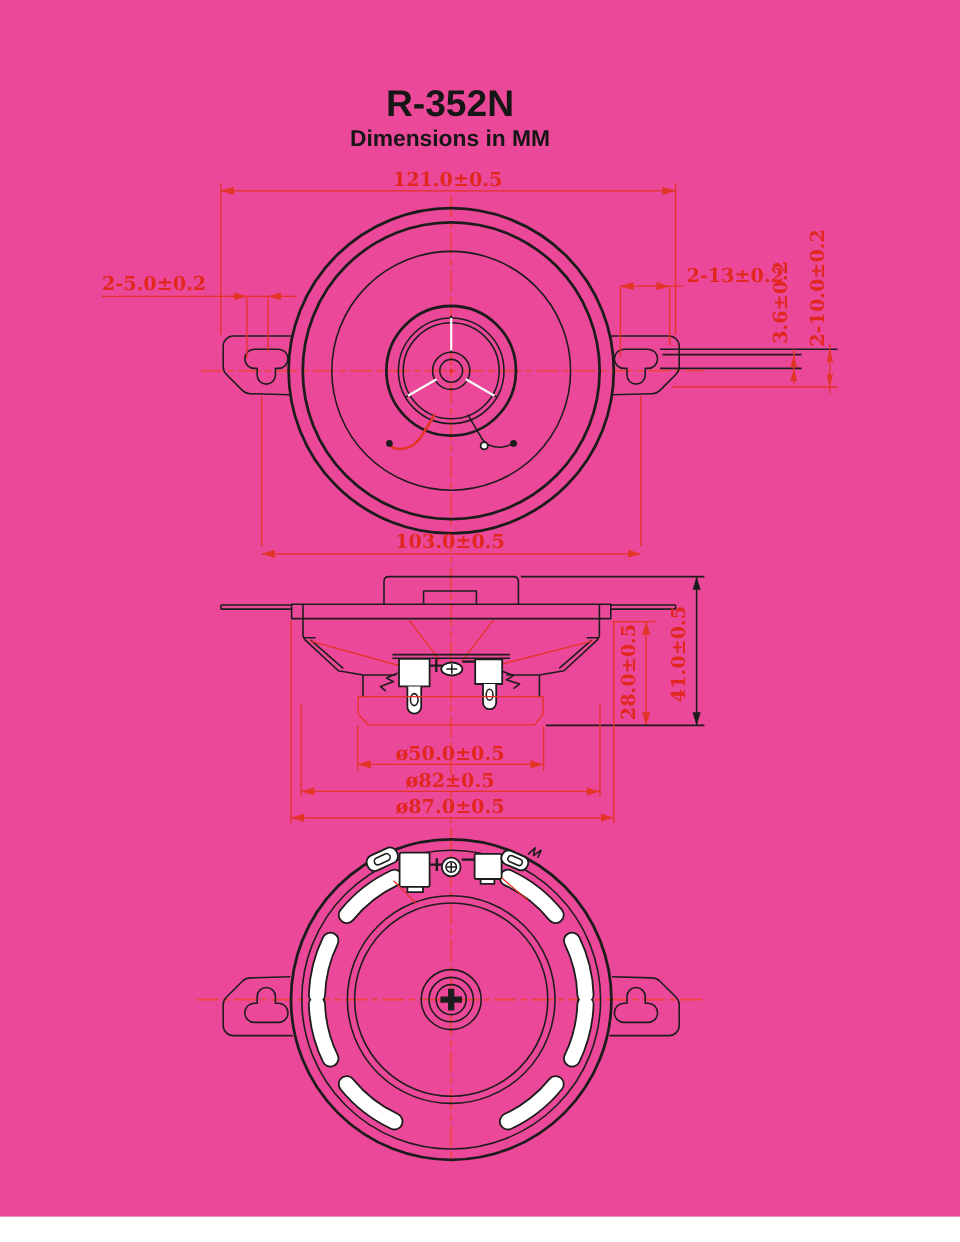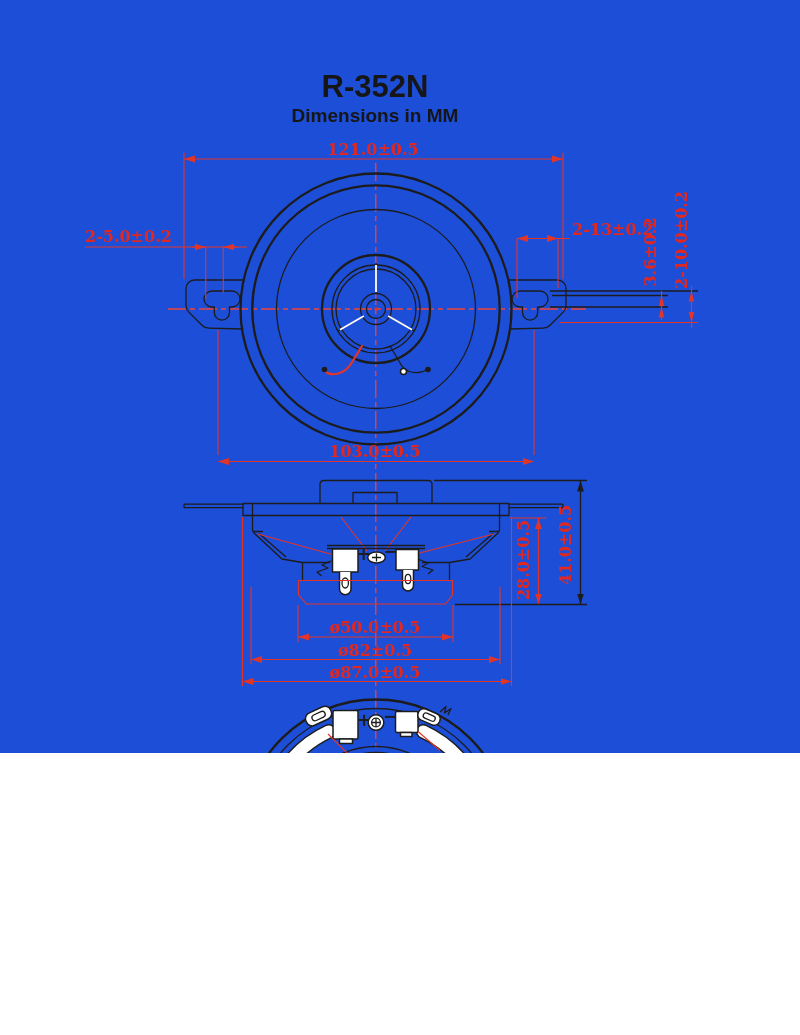--- a/index.html
+++ b/index.html
@@ -1,16 +1,16 @@
 <!DOCTYPE html>
 <html><head>
 <meta charset="utf-8">
 <style>
   html,body { margin:0; padding:0; background:#ffffff; }
-  .sheet { position:relative; width:800px; height:753px; background:#1d4ed8; overflow:hidden;
+  .sheet { position:relative; width:800px; height:1014px; background:#ec4899; overflow:hidden;
            font-family:"Liberation Sans", sans-serif; }
   svg { display:block; }
   .k  { stroke:#1c1c1c; fill:none; stroke-width:1.3; stroke-linejoin:round; }
   .k2 { stroke:#1c1c1c; fill:none; stroke-width:2.3; stroke-linejoin:round; }
   .kf { stroke:#1c1c1c; fill:#ffffff; stroke-width:1.5; stroke-linejoin:round; }
   .w  { stroke:#ffffff; fill:none; }
   .r  { stroke:#e23528; fill:none; stroke-width:1.1; }
   .r2 { stroke:#e23528; fill:none; stroke-width:2.2; stroke-linecap:round; }
   .cl { stroke:#ef4438; fill:none; stroke-width:1.3; stroke-dasharray:18 4 5 4; }
   .rt { fill:#e02820; font-family:"DejaVu Serif", serif; font-size:16px; font-weight:bold; }

